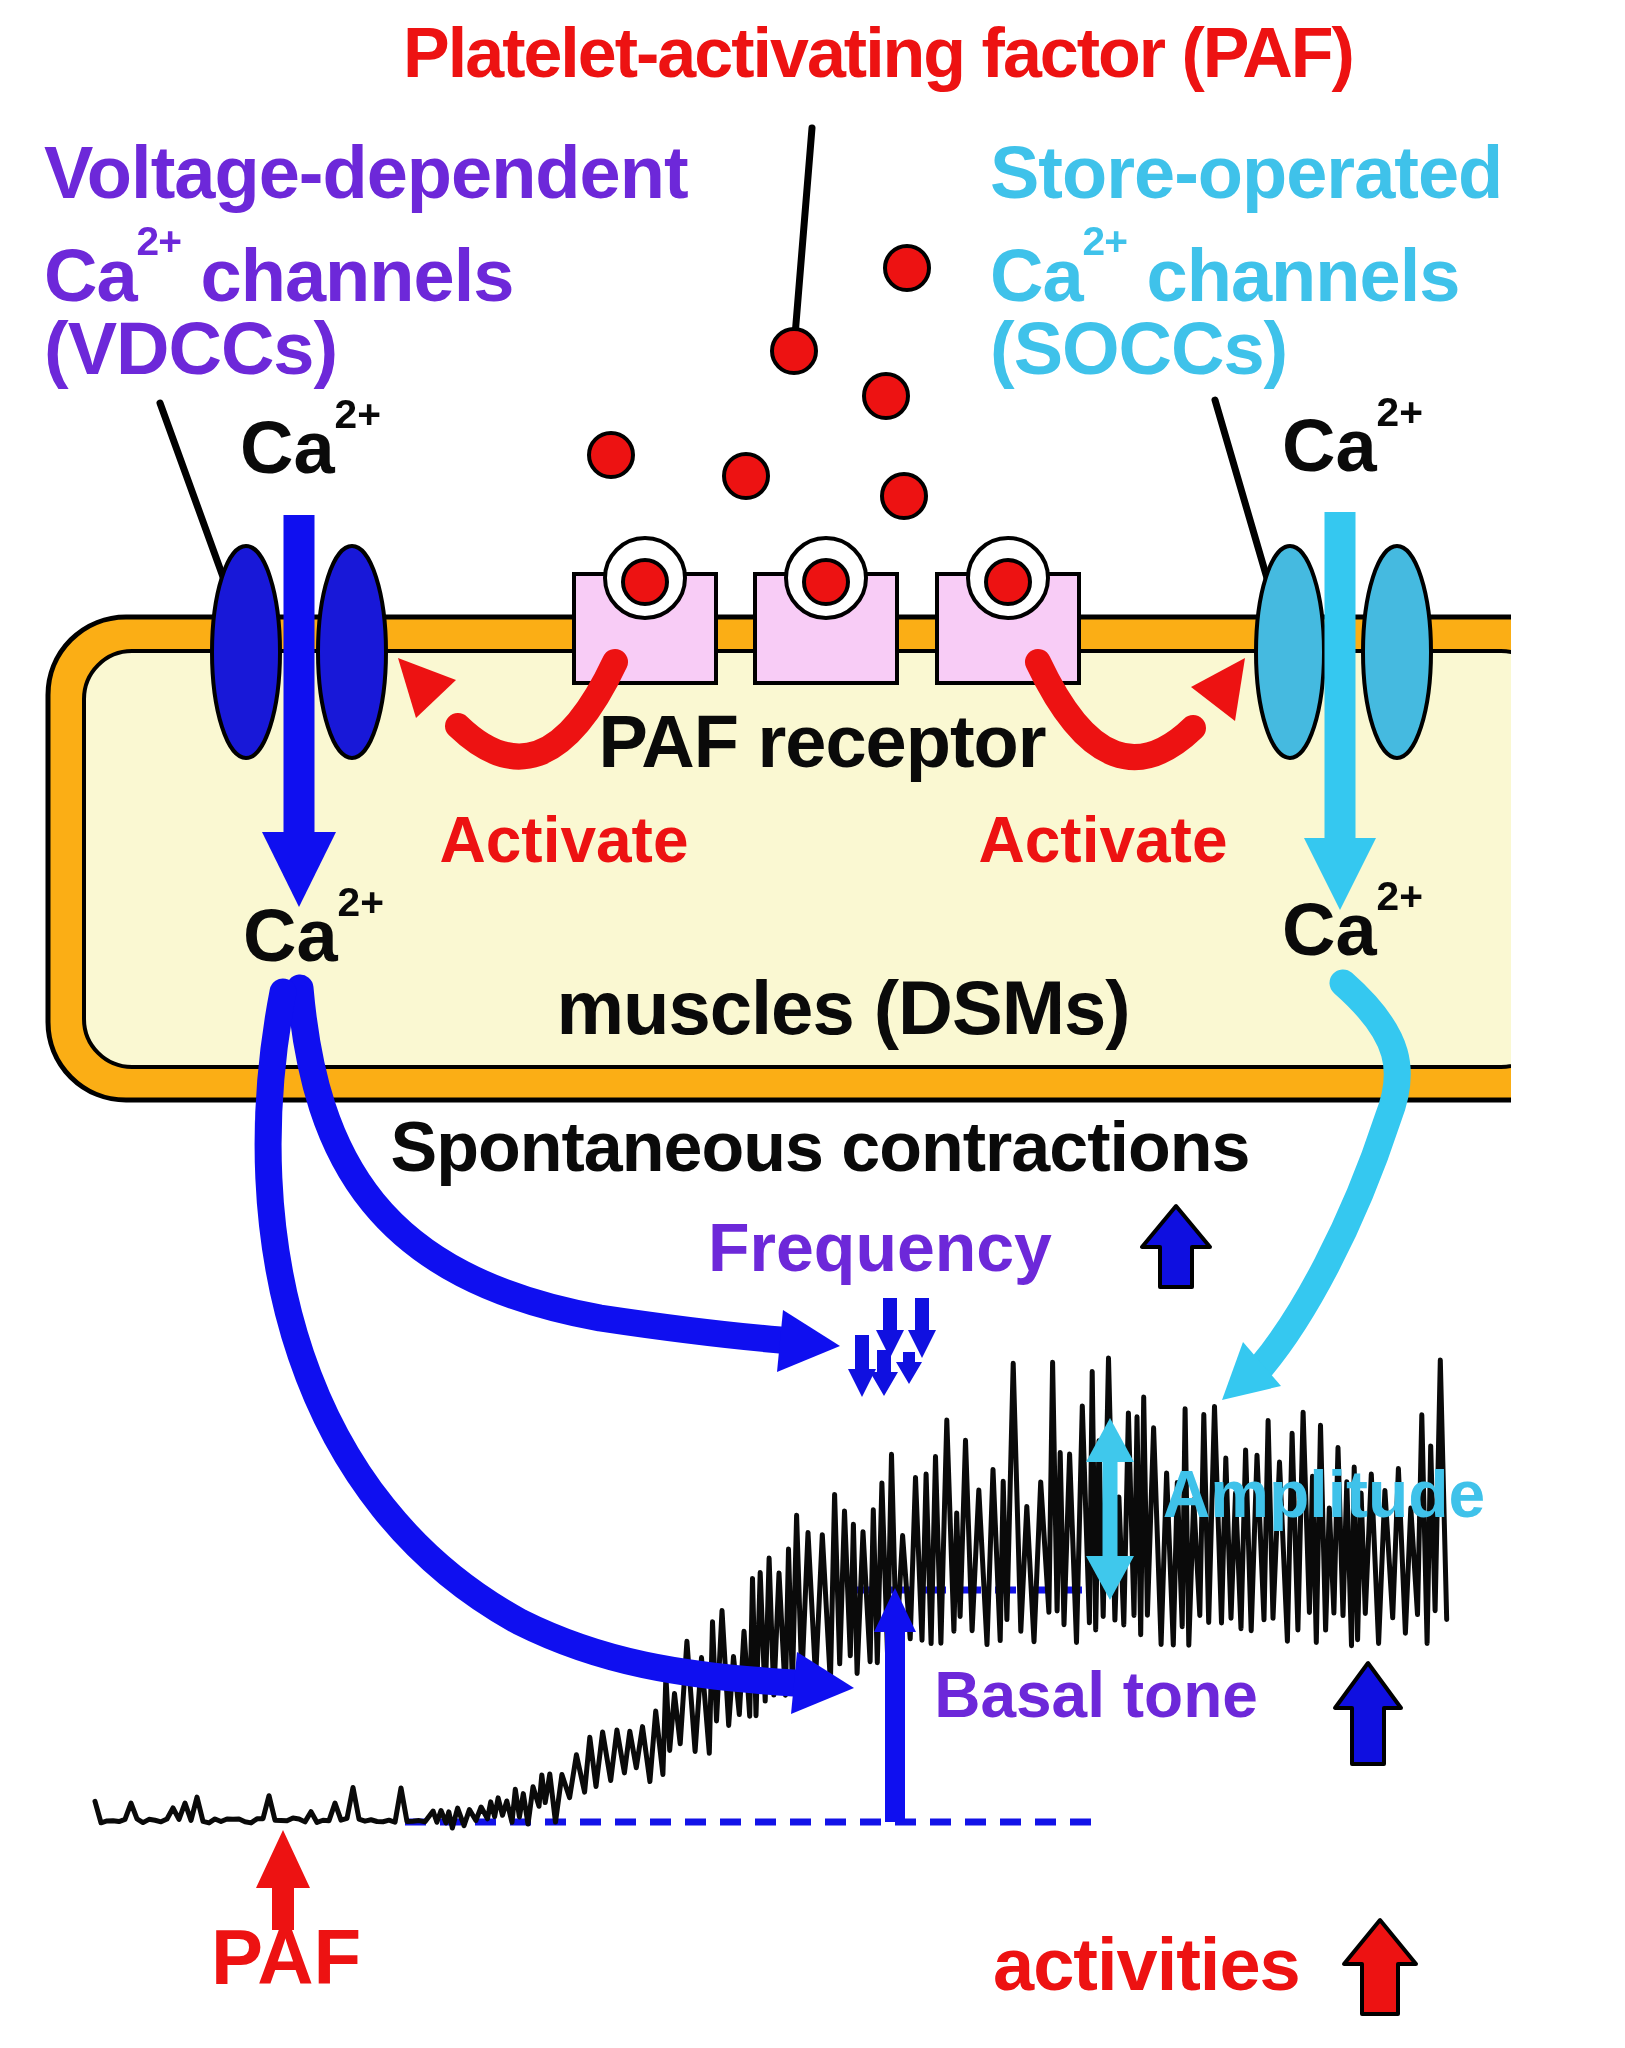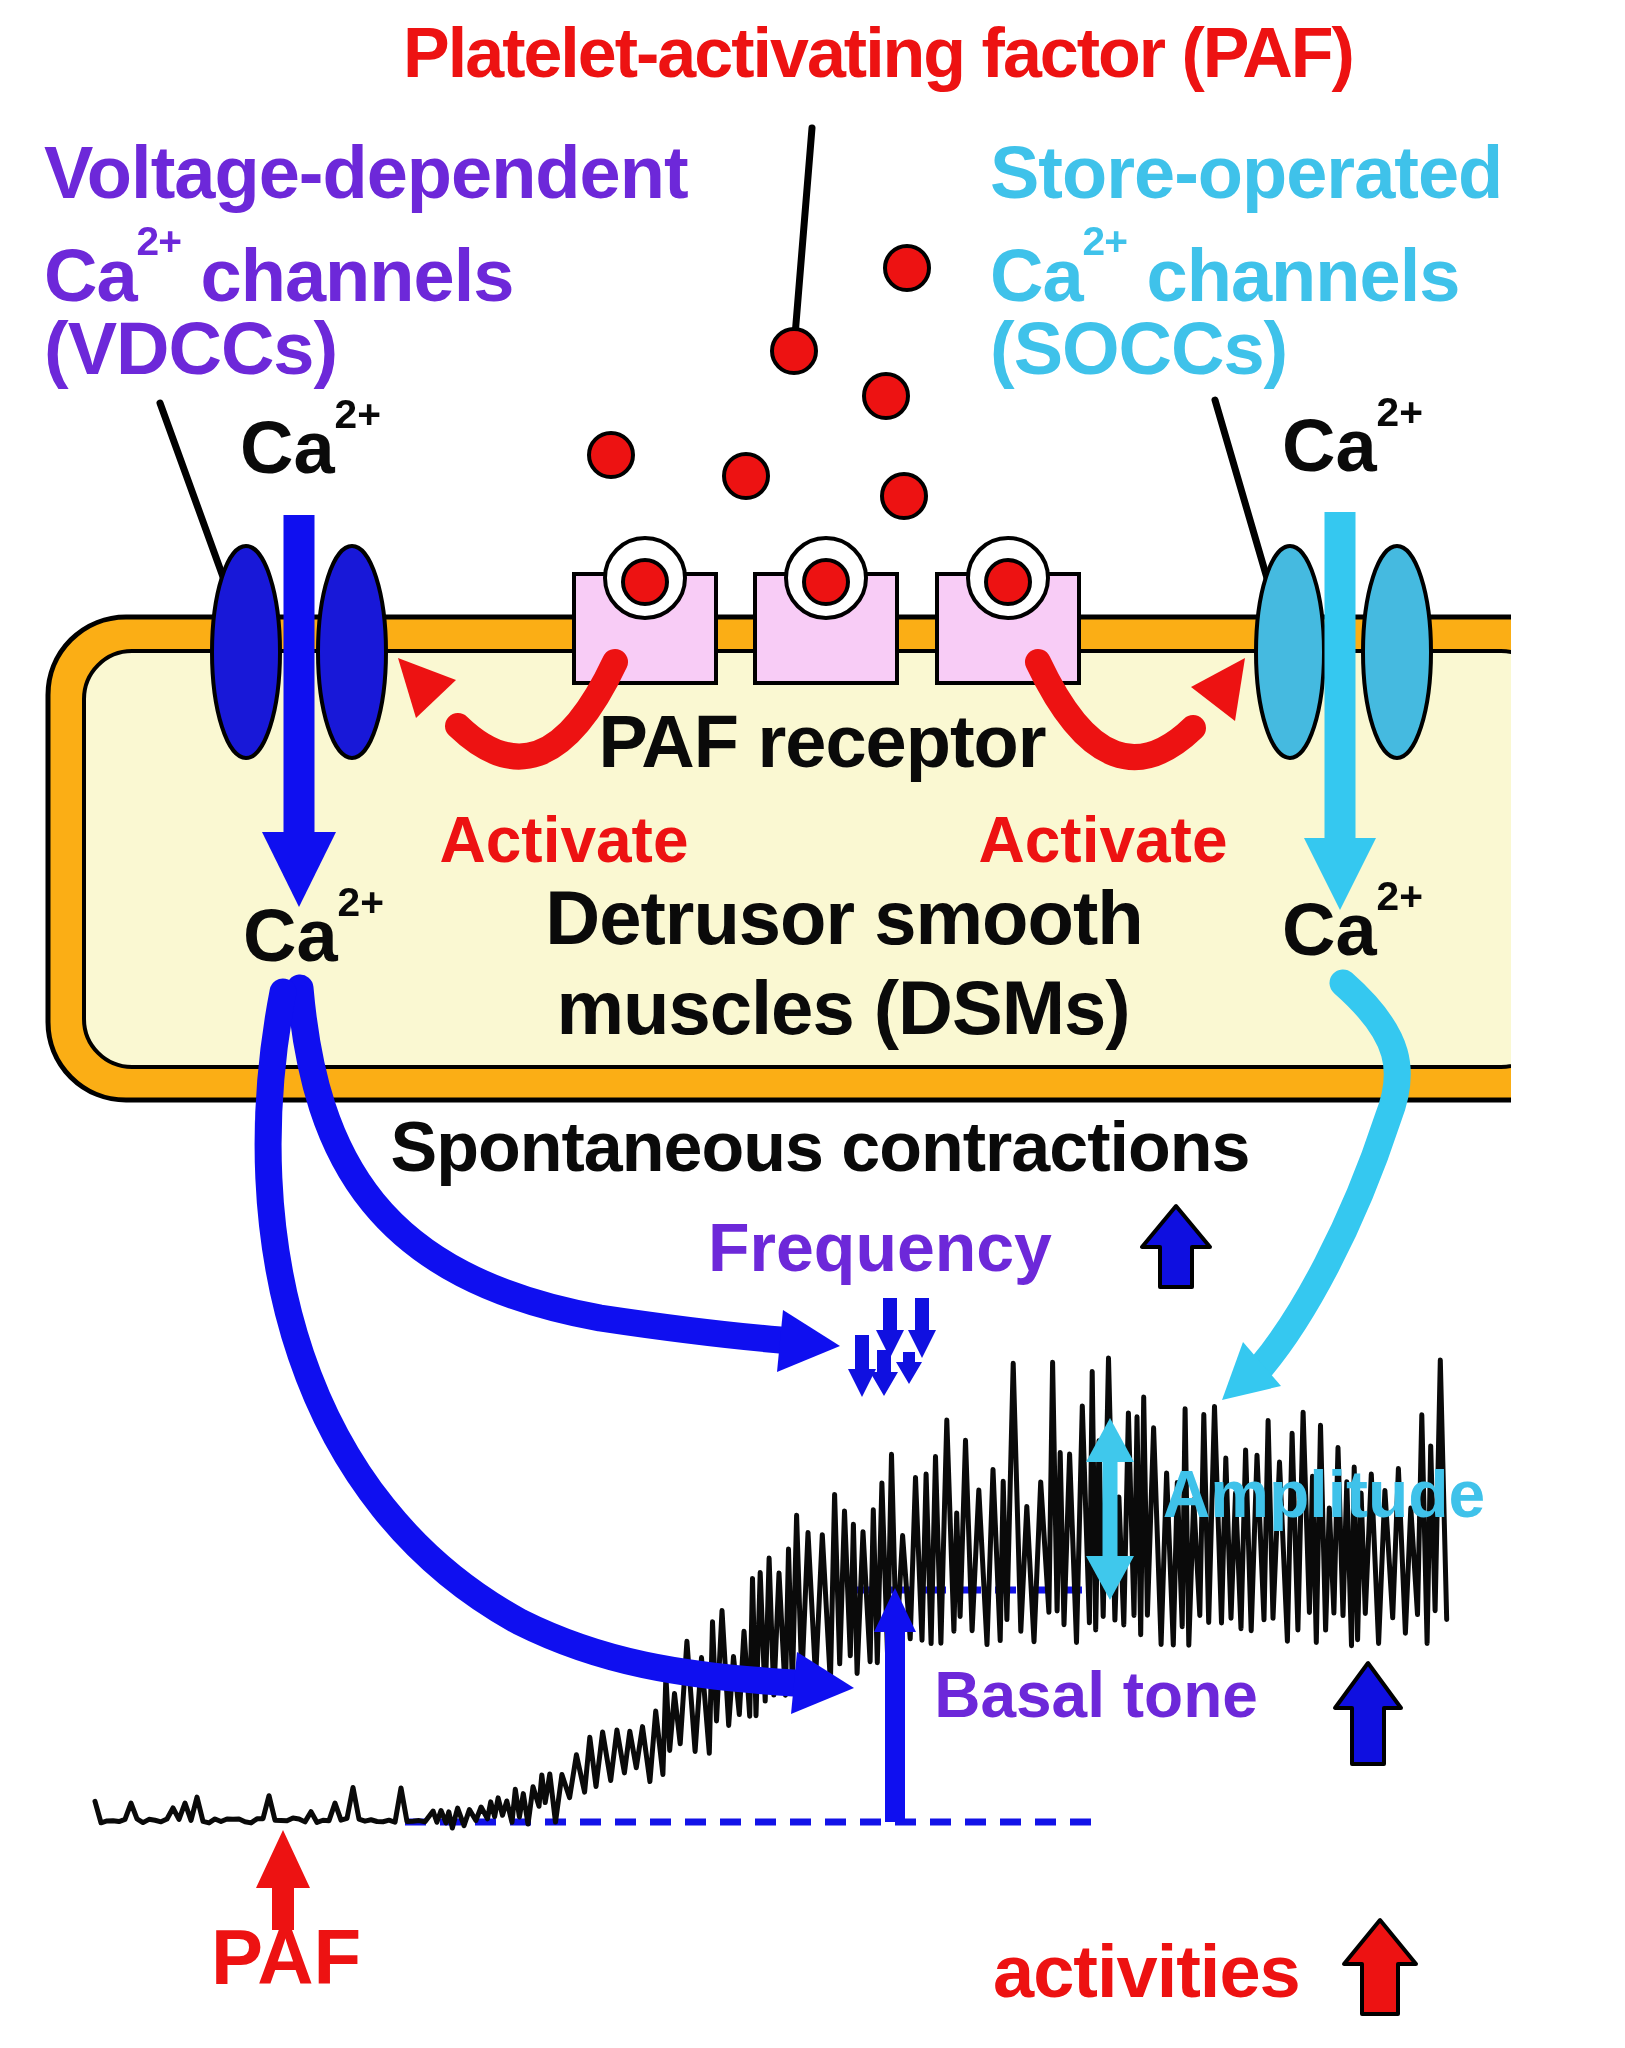--- a/index.html
+++ b/index.html
@@ -150,27 +150,26 @@
   <div class="t ca black" style="left:240px;top:411px;"><span>Ca</span><sup>2+</sup></div>
   <div class="t ca black" style="left:1282px;top:409px;"><span>Ca</span><sup>2+</sup></div>
   <div class="t ca black" style="left:243px;top:899px;"><span>Ca</span><sup>2+</sup></div>
   <div class="t ca black" style="left:1282px;top:893px;"><span>Ca</span><sup>2+</sup></div>
 
   <div class="t pafrec black cx" style="left:822px;top:705px;">PAF receptor</div>
 
   <div class="t activate red cx" style="left:564px;top:808px;">Activate</div>
   <div class="t activate red cx" style="left:1103px;top:808px;">Activate</div>
 
-  <div class="t dsmname black cx" style="left:844px;top:880px;">Detrusor smooth</div>
   <div class="t dsmname black cx" style="left:843px;top:970px;">muscles (DSMs)</div>
 
   <div class="t spont black cx" style="left:820px;top:1112px;">Spontaneous contractions</div>
 
   <div class="t outlab blue cx" style="left:880px;top:1213px;font-size:68px;">Frequency</div>
 
   <div class="t outlab cyan cx" style="left:1324px;top:1461px;font-size:66px;">Amplitude</div>
 
   <div class="t outlab blue cx" style="left:1096px;top:1663px;">Basal tone</div>
 
-  <div class="t dsmact red" style="left:993px;top:1928px;margin-top:7px;">activities</div>
+  <div class="t dsmact red" style="left:993px;top:1928px;">activities</div>
 
   <div class="t paftxt red cx" style="left:286px;top:1918px;">PAF</div>
 </div>
 
 </body></html>

